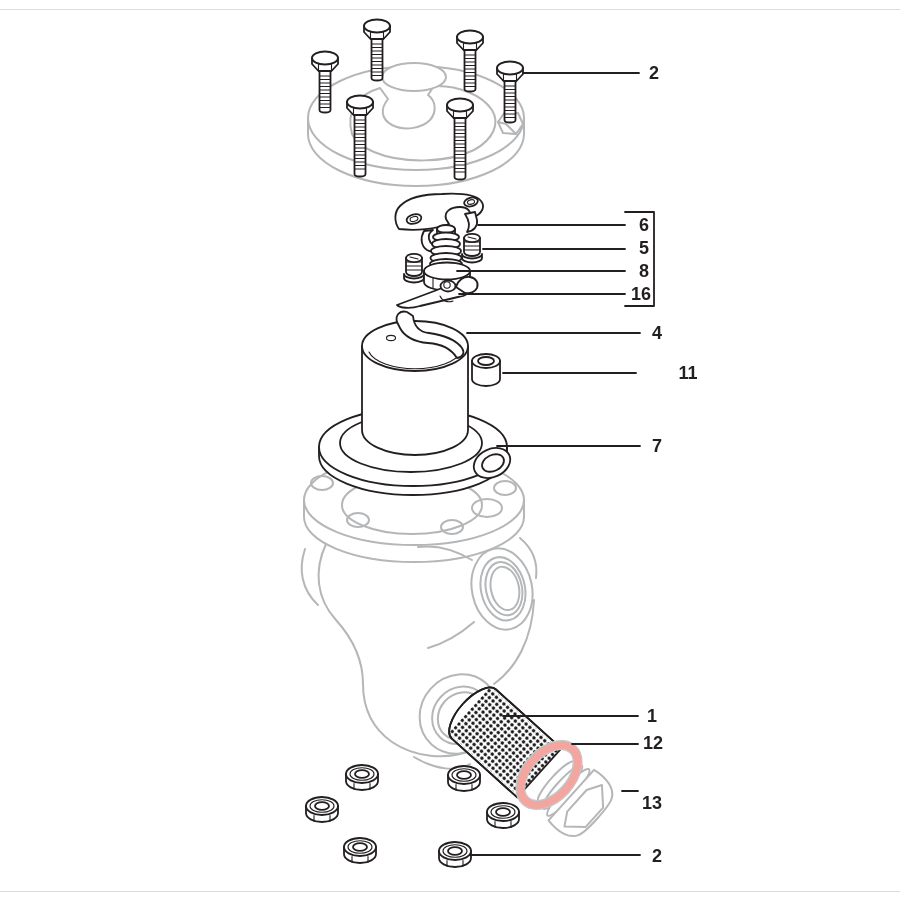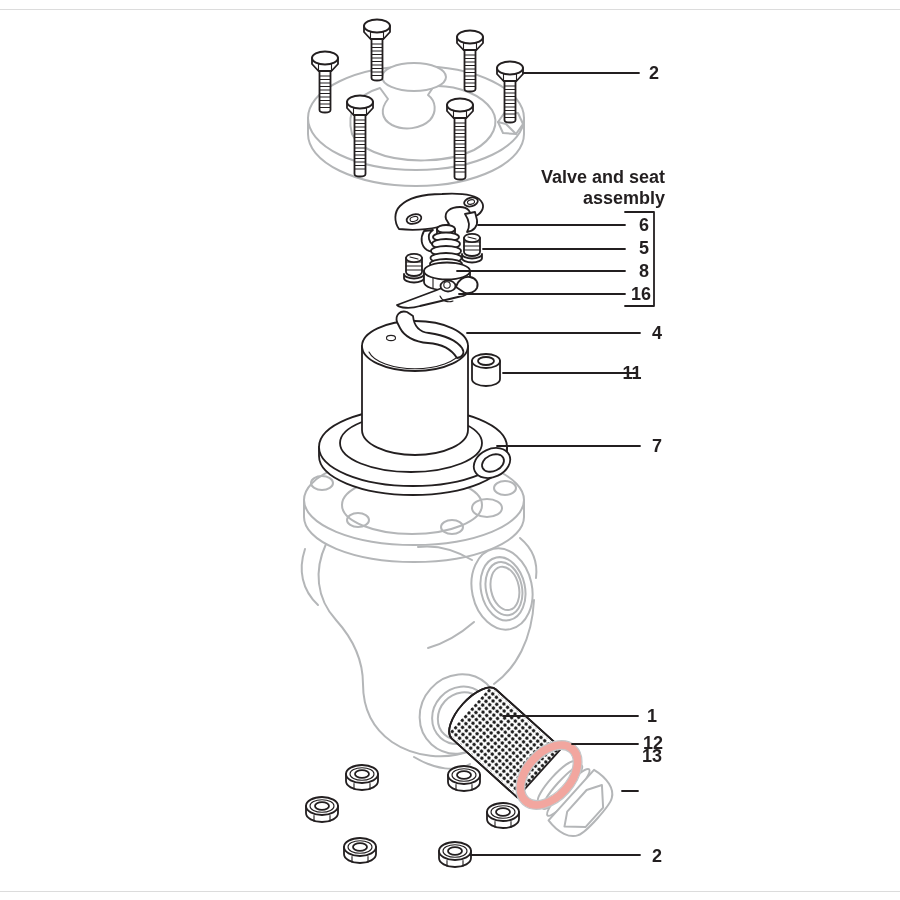--- a/index.html
+++ b/index.html
@@ -220,31 +220,27 @@
       <path d="M 467,333 H 640"></path>
       <path d="M 503,373 H 636"></path>
       <path d="M 497,446 H 640"></path>
       <path d="M 503,716 H 638"></path>
       <path d="M 572,744 H 638"></path>
       <path d="M 622,791 H 638"></path>
       <path d="M 470,855 H 640"></path>
     </g>
   </svg>
 
-  <div class="note">
-    <div>Valve and seat</div>
-    <div>assembly</div>
-  </div>
 
   <div class="callout" style="left:654px;top:73px">2</div>
   <div class="callout" style="left:644px;top:225px">6</div>
   <div class="callout" style="left:644px;top:248px">5</div>
   <div class="callout" style="left:644px;top:271px">8</div>
   <div class="callout" style="left:641px;top:294px">16</div>
   <div class="callout" style="left:657px;top:333px">4</div>
-  <div class="callout" style="left:632px;top:373px">11</div>
+  <div class="callout" style="left:688px;top:373px">11</div>
   <div class="callout" style="left:657px;top:446px">7</div>
   <div class="callout" style="left:652px;top:716px">1</div>
   <div class="callout" style="left:653px;top:743px">12</div>
-  <div class="callout" style="left:652px;top:756px">13</div>
+  <div class="callout" style="left:652px;top:803px">13</div>
   <div class="callout" style="left:657px;top:856px">2</div>
 
 </div>
 
 </body></html>

